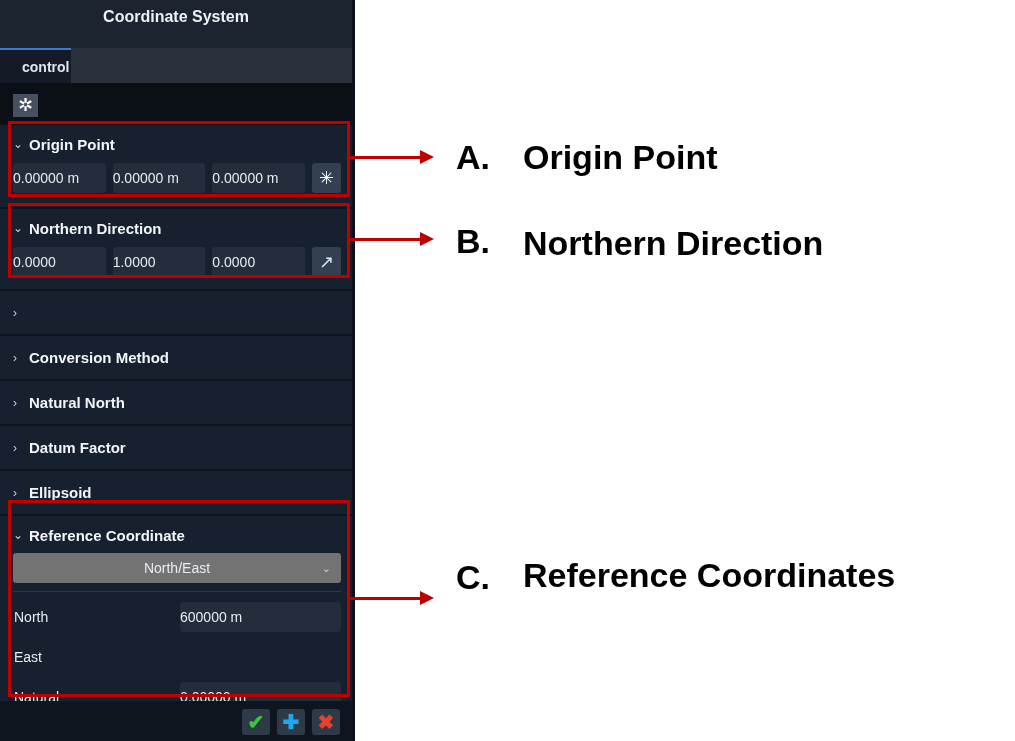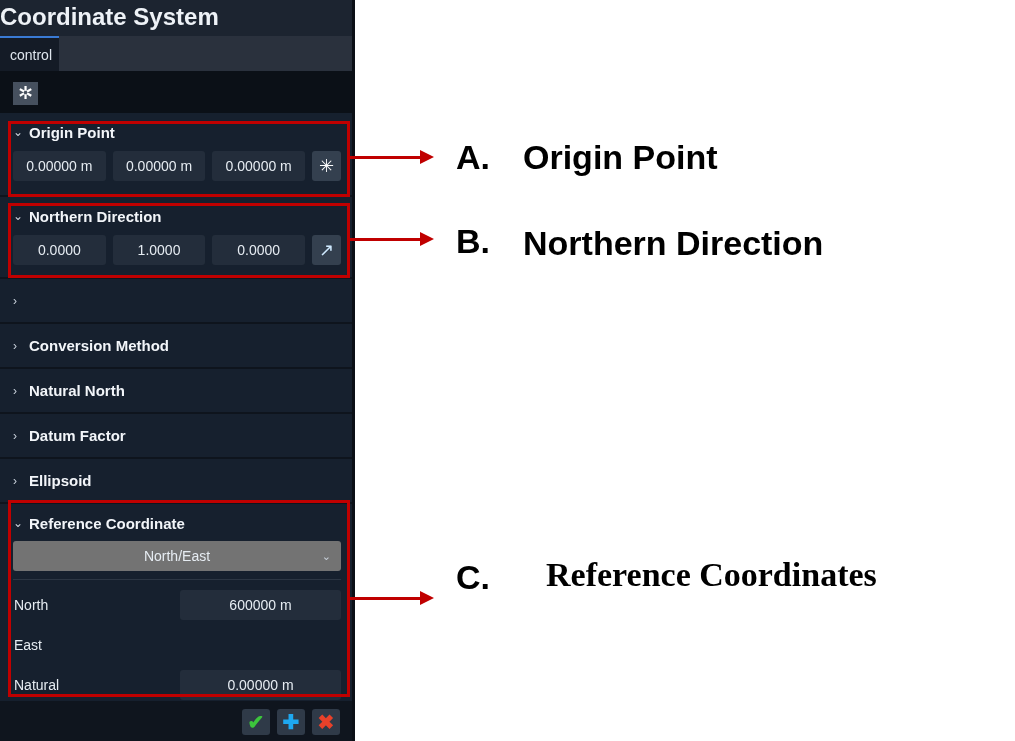--- a/index.html
+++ b/index.html
@@ -1,28 +1,28 @@
 <!DOCTYPE html>
 <html><head>
 <meta charset="utf-8">
 <style>
   * { box-sizing: border-box; margin: 0; padding: 0; }
   body { width: 1015px; height: 741px; background: #ffffff; position: relative; overflow: hidden; font-family: "Liberation Sans", sans-serif; }
   .panel { position: absolute; left: 0; top: 0; width: 355px; height: 741px; background: #16202e; border-right: 3px solid #0b0f16; }
-  .title { height: 36px; background: #1c2430; color: #eef2f7; font-weight: bold; font-size: 24px; text-align: left; line-height: 34px; }
+  .title { height: 48px; background: #1c2430; color: #eef2f7; font-weight: bold; font-size: 16px; text-align: center; line-height: 34px; }
   .tabs { height: 35px; background: #2a313d; display: flex; }
-  .tab { width: 59px; background: #141b26; color: #dfe6ee; font-size: 14px; line-height: 35px; padding-left: 10px; border-top: 2px solid #3a7bd5; }
+  .tab { width: 71px; background: #141b26; color: #dfe6ee; font-size: 14px; line-height: 35px; padding-left: 22px; border-top: 2px solid #3a7bd5; font-weight: bold; }
   .toolbar { height: 42px; background: #0b1017; padding: 11px 0 0 13px; }
   .gear { width: 25px; height: 23px; background: #46505e; color: #fff; font-size: 18px; line-height: 23px; text-align: center; }
   .section { border-bottom: 2px solid #0e141d; }
   .sec-head { height: 43px; display: flex; align-items: center; padding-left: 13px; color: #f2f5f9; font-weight: bold; font-size: 15px; }
   .chev { width: 16px; color: #c8d0da; font-size: 12px; font-weight: normal; }
   .sec-open .sec-head { height: 28px; }
   .row3 { display: flex; gap: 7px; padding: 0 11px 0 13px; height: 40px; }
-  .field { flex: 1; height: 30px; background: #232d3b; border-radius: 3px; color: #e6ecf2; font-size: 14px; text-align: center; line-height: 30px; }
+  .field { flex: 1; height: 30px; background: #232d3b; border-radius: 3px; color: #e6ecf2; font-size: 14px; line-height: 30px; }
   .ibtn { width: 29px; height: 30px; background: #34404f; border-radius: 3px; color: #fff; font-size: 18px; line-height: 30px; text-align: center; }
   .select { margin: 3px 11px 0 13px; height: 30px; background: #737373; border-radius: 3px; color: #e6ecf2; font-size: 14px; line-height: 30px; text-align: center; position: relative; }
   .select .dd { position: absolute; right: 10px; top: 0; font-size: 11px; color: #c8d0da; }
   .divline { margin: 8px 11px 5px 13px; height: 1px; background: #2c3644; }
   .kv { display: flex; align-items: center; height: 40px; padding: 0 11px 0 14px; }
   .kv .lbl { flex: 1; color: #e6ecf2; font-size: 14px; }
   .kv .field { flex: none; width: 161px; }
   .footer { position: absolute; left: 0; bottom: 0; width: 352px; height: 40px; background: #0f151e; display: flex; justify-content: flex-end; gap: 7px; padding: 8px 12px 0 0; }
   .fbtn { width: 28px; height: 26px; background: #2f3a48; border-radius: 3px; text-align: center; line-height: 26px; font-size: 20px; font-weight: bold; }
   .redbox { position: absolute; border: 3px solid #c00000; }
@@ -135,13 +135,13 @@
 
 <div class="arrow" style="left:350px;top:156px;width:70px;"></div>
 <div class="arrow" style="left:350px;top:238px;width:70px;"></div>
 <div class="arrow" style="left:350px;top:597px;width:70px;"></div>
 
 <div class="ann-letter" style="left:456px;top:138px;">A.</div>
 <div class="ann-text" style="left:523px;top:138px;">Origin Point</div>
 <div class="ann-letter" style="left:456px;top:222px;">B.</div>
 <div class="ann-text" style="left:523px;top:224px;">Northern Direction</div>
 <div class="ann-letter" style="left:456px;top:558px;">C.</div>
-<div class="ann-text" style="left:546px;top:556px;font-family:Liberation Serif, serif;">Reference Coordinates</div>
+<div class="ann-text" style="left:523px;top:556px;">Reference Coordinates</div>
 
 </body></html>

